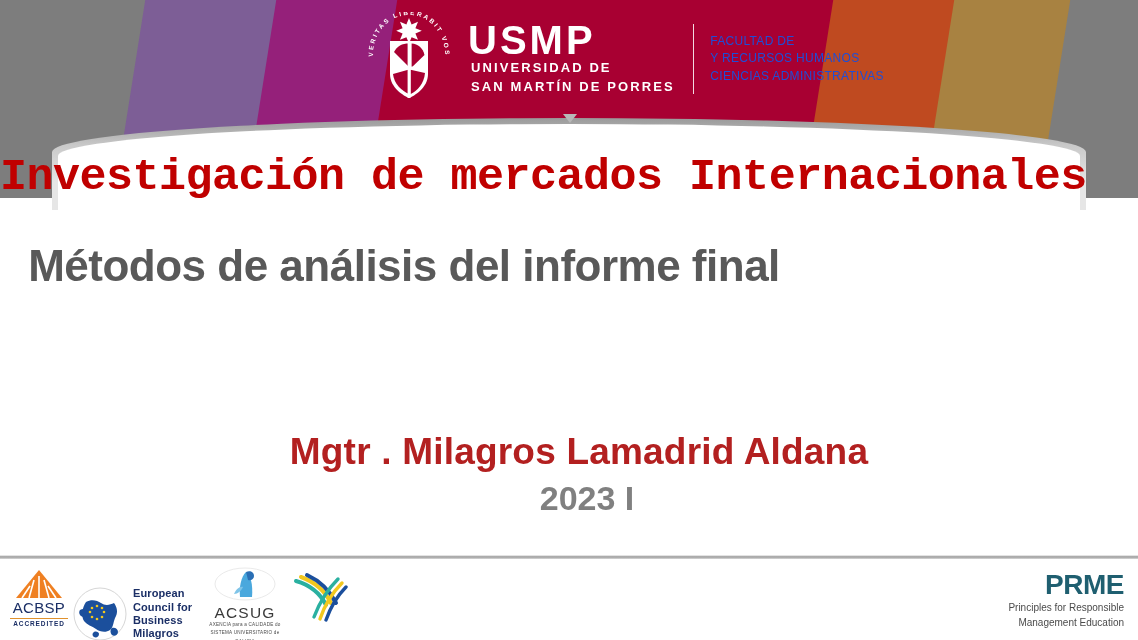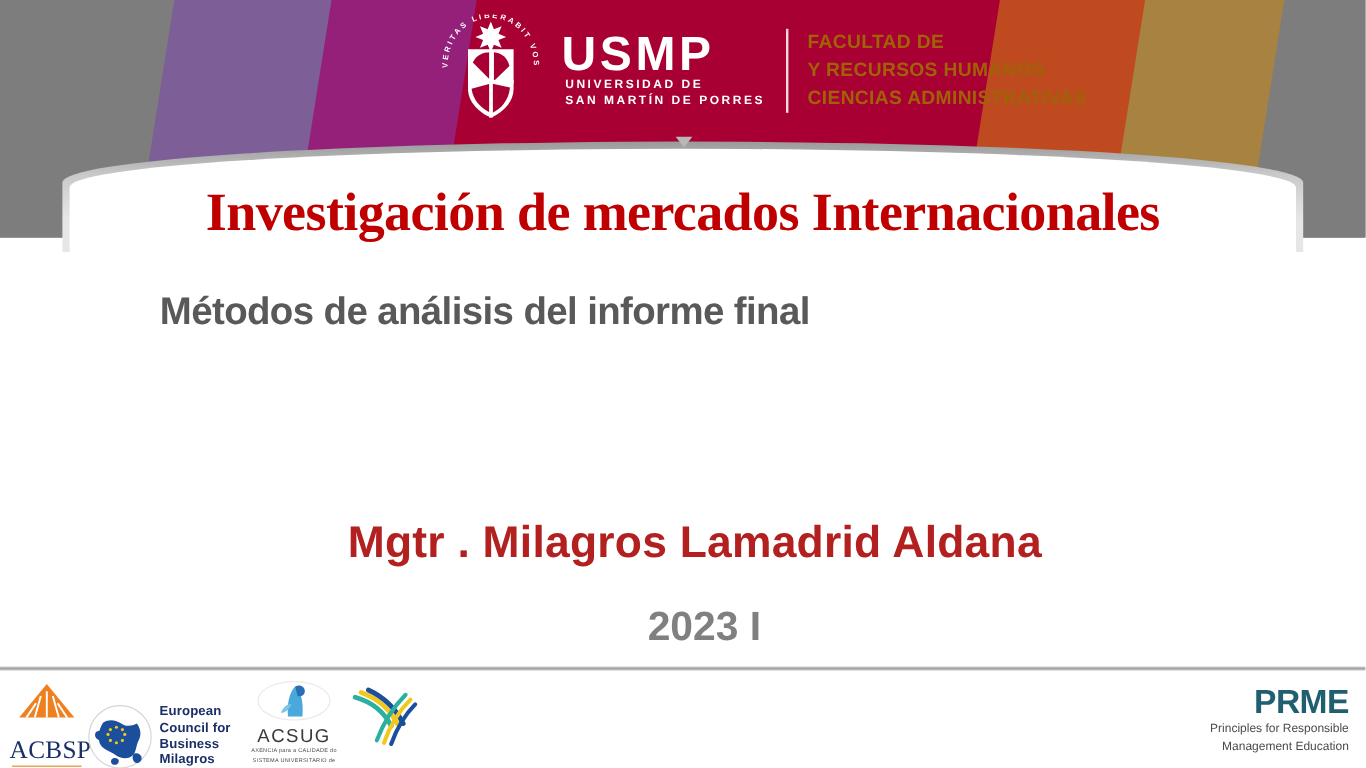--- a/index.html
+++ b/index.html
@@ -59,30 +59,30 @@
   .shield-wrap { position:relative; width:86px; height:94px; }
   .shield-wrap svg { display:block; width:86px; height:94px; }
 
   .usmp-text { margin-left:16px; }
   .usmp-word {
     font-size:40px; font-weight:bold; color:#ffffff;
     letter-spacing:3px; line-height:0.95;
     font-family:"Liberation Sans", sans-serif;
   }
   .usmp-sub1, .usmp-sub2 {
-    color:#ffffff; font-size:10px; font-weight:bold;
+    color:#ffffff; font-size:13px; font-weight:bold;
     letter-spacing:2.1px; line-height:1.45;
     margin-left:3px;
   }
   .logo-divider {
     width:1.5px; height:70px; background:rgba(255,255,255,.85);
     margin:0 16px 0 18px;
   }
   .faculty-text {
-    color:#a16207; font-size:16px; font-weight:bold;
+    color:#1d4ed8; font-size:12px; font-weight:normal;
     line-height:1.45; letter-spacing:.3px;
   }
 
   
   .banner-shadow {
     position:absolute; left:52px; top:118px;
     width:1034px; height:92px;
     background:linear-gradient(180deg,#9a9a9a 0%, #c9c9c9 30%, #e6e6e6 70%);
     border-radius:50% 50% 0 0 / 34px 34px 0 0;
     z-index:3;
@@ -99,48 +99,47 @@
     width:0; height:0;
     border-left:7px solid transparent;
     border-right:7px solid transparent;
     border-top:9px solid #b8b8b8;
     z-index:5;
   }
 
   
   .title-main {
     position:absolute; left:0; top:154px; width:1138px;
-    text-align:center;
     color:#c00000; font-weight:bold;
     font-size:45px; line-height:1.05;
     letter-spacing:-0.5px;
     z-index:7;
-    font-family:Liberation Serif, serif;
+    font-family:Liberation Mono, monospace;
   }
   .title-sub {
     position:absolute; left:0; top:243px; width:1138px;
     text-align:center;
     color:#595959; font-weight:bold;
-    font-size:32px; line-height:1.05;
+    font-size:44px; line-height:1.05;
     letter-spacing:-0.5px;
     z-index:7;
     padding-right:330px;
     font-family:"Liberation Sans", sans-serif;
   }
   .author {
     position:absolute; left:0; top:432px; width:1138px;
     text-align:center;
     color:#b32020; font-weight:bold;
     font-size:37px; line-height:1.1;
     letter-spacing:.2px;
     z-index:7;
     padding-left:20px;
   }
   .year {
-    position:absolute; left:0; top:504px; width:1138px;
+    position:absolute; left:0; top:480px; width:1138px;
     text-align:center;
     color:#808080; font-weight:bold;
     font-size:34px; line-height:1.1;
     z-index:7;
     padding-left:36px;
   }
 
   
   .footer-rule {
     position:absolute; left:0; top:555px; width:1138px; height:4px;
@@ -151,23 +150,23 @@
     position:absolute; left:0; top:559px;
     width:1138px; height:81px;
     background:#ffffff;
     z-index:8;
   }
 
   
   .acbsp { position:absolute; left:8px; top:10px; width:62px; text-align:center; }
   .acbsp svg { display:block; margin:0 auto; }
   .acbsp .name {
-    font-family:Liberation Serif, serif;
-    font-size:21px; color:#1b2f66; letter-spacing:.3px; line-height:1.1;
-    margin-top:15px;
+    font-family:Liberation Sans, sans-serif;
+    font-size:15px; color:#1b2f66; letter-spacing:.3px; line-height:1.1;
+    margin-top:1px;
   }
   .acbsp .rule { height:1px; background:#e0912c; margin:1px 2px; }
   .acbsp .accr {
     font-size:6.5px; color:#1b2f66; letter-spacing:.9px; font-weight:bold;
   }
 
   
   .ecbe { position:absolute; left:72px; top:27px; display:flex; align-items:center; gap:5px; }
   .ecbe .globe { width:56px; height:56px; }
   .ecbe .txt {

